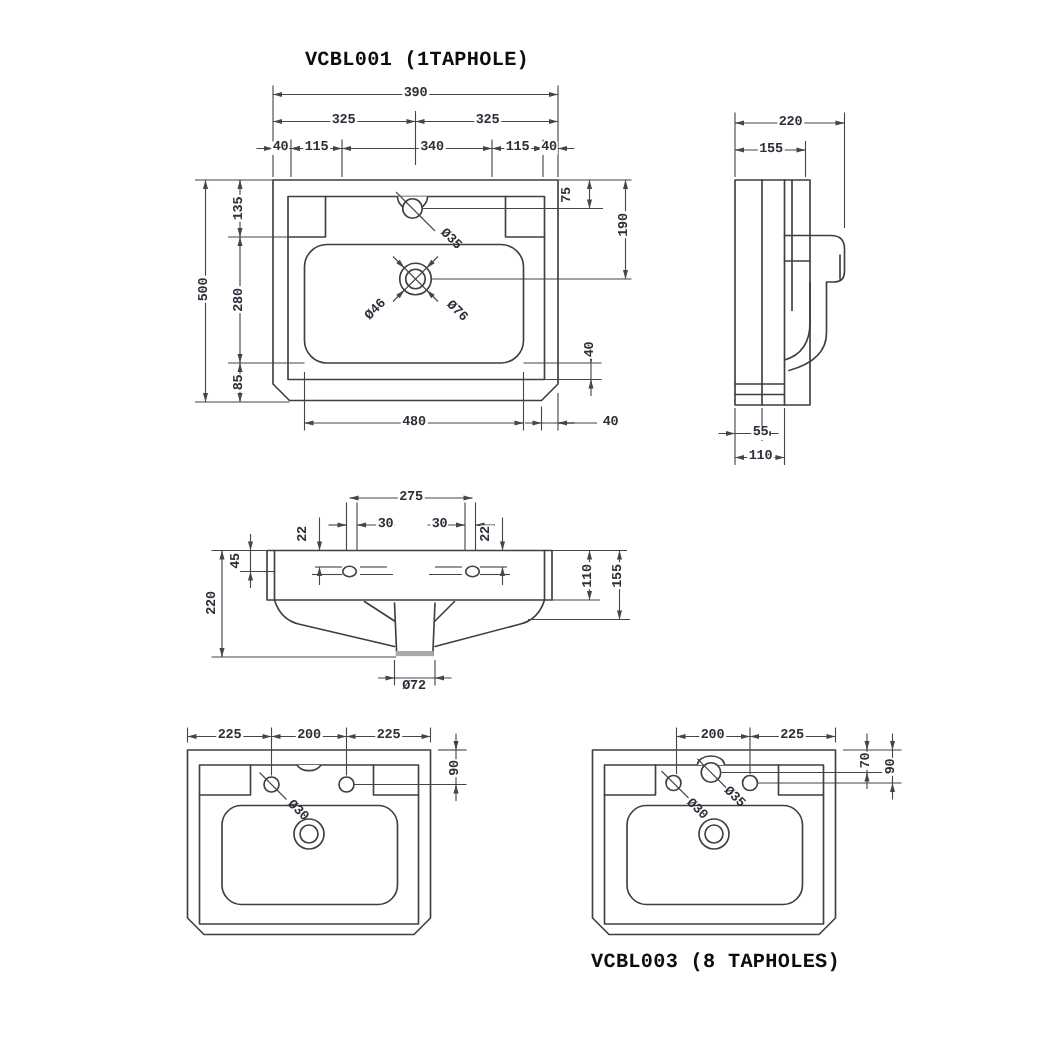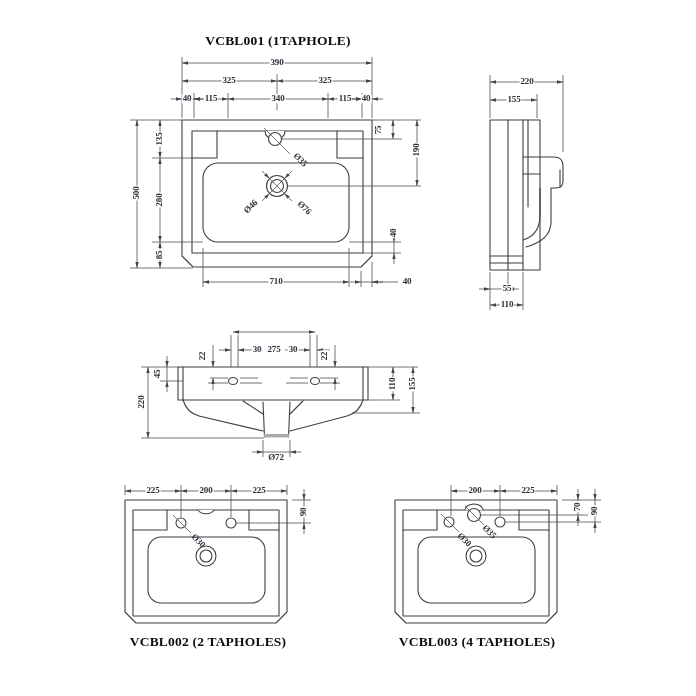--- a/index.html
+++ b/index.html
@@ -1,17 +1,17 @@
 <!DOCTYPE html>
 <html><head>
 <meta charset="utf-8">
 <style>
   html,body{margin:0;padding:0;background:#fff}
   .board{position:relative;width:656px;height:696px;background:#fff;overflow:hidden;
-         font-family:Liberation Serif, serif}
+         font-family:Liberation Mono, monospace}
   .board svg{position:absolute;left:0;top:0}
   .lbl{position:absolute;transform:translate(-50%,-50%);font-size:9px;font-weight:700;
        letter-spacing:-0.2px;color:#2f2f3a;background:#fff;padding:0 1px;line-height:1.05;
        white-space:nowrap;z-index:3}
   .lbl.v{transform:translate(-50%,-50%) rotate(-90deg)}
   .lbl.d45{transform:translate(-50%,-50%) rotate(45deg);background:transparent}
   .lbl.dm45{transform:translate(-50%,-50%) rotate(-45deg);background:transparent}
   .ttl{position:absolute;transform:translate(-50%,-50%);font-size:13.5px;font-weight:700;
        color:#0d0d0d;letter-spacing:.2px;white-space:nowrap;z-index:3}
   .caption{position:absolute;transform:translate(-50%,-50%);font-size:21px;font-weight:400;
@@ -270,60 +270,59 @@
       </g>
   </svg>
 
   <span class="ttl" style="left:278px;top:41px">VCBL001 (1TAPHOLE)</span>
 
   <span class="lbl" style="left:277px;top:63px">390</span>
   <span class="lbl" style="left:229px;top:81px">325</span>
   <span class="lbl" style="left:325px;top:81px">325</span>
   <span class="lbl" style="left:187px;top:99px">40</span>
   <span class="lbl" style="left:211px;top:99px">115</span>
-  <span class="lbl" style="left:278px;top:99px">340</span>
+  <span class="lbl" style="left:288px;top:99px">340</span>
   <span class="lbl" style="left:345px;top:99px">115</span>
   <span class="lbl" style="left:366px;top:99px">40</span>
   <span class="lbl v" style="left:137px;top:193px">500</span>
   <span class="lbl v" style="left:160px;top:139px">135</span>
   <span class="lbl v" style="left:160px;top:200px">280</span>
   <span class="lbl v" style="left:160px;top:255px">85</span>
   <span class="lbl v" style="left:379px;top:130px">75</span>
   <span class="lbl v" style="left:417px;top:150px">190</span>
   <span class="lbl v" style="left:394px;top:233px">40</span>
-  <span class="lbl" style="left:276px;top:282px">710</span>
+  <span class="lbl" style="left:276px;top:282px">480</span>
   <span class="lbl" style="left:407px;top:282px">40</span>
   <span class="lbl d45" style="left:300px;top:160px">Ø35</span>
   <span class="lbl dm45" style="left:251px;top:207px">Ø46</span>
   <span class="lbl d45" style="left:304px;top:208px">Ø76</span>
 
   <span class="lbl" style="left:527px;top:82px">220</span>
   <span class="lbl" style="left:514px;top:100px">155</span>
   <span class="lbl" style="left:507px;top:289px">55</span>
   <span class="lbl" style="left:507px;top:305px">110</span>
 
-  <span class="lbl" style="left:274px;top:350px">275</span>
+  <span class="lbl" style="left:274px;top:332px">275</span>
   <span class="lbl" style="left:257px;top:350px">30</span>
   <span class="lbl" style="left:293px;top:350px">30</span>
   <span class="lbl v" style="left:203px;top:356px">22</span>
   <span class="lbl v" style="left:325px;top:356px">22</span>
   <span class="lbl v" style="left:158px;top:374px">45</span>
   <span class="lbl v" style="left:142px;top:402px">220</span>
   <span class="lbl v" style="left:393px;top:384px">110</span>
   <span class="lbl v" style="left:413px;top:384px">155</span>
   <span class="lbl" style="left:276px;top:458px">Ø72</span>
 
-  <span class="ttl" style="left:208px;top:642px">VCBL002 (2 TAPHOLES)</span>
   <span class="lbl" style="left:153px;top:491px">225</span>
   <span class="lbl" style="left:206px;top:491px">200</span>
   <span class="lbl" style="left:259px;top:491px">225</span>
   <span class="lbl v" style="left:304px;top:512px">90</span>
   <span class="lbl d45" style="left:198px;top:541px">Ø30</span>
 
-  <span class="ttl" style="left:477px;top:642px">VCBL003 (4 TAPHOLES)</span>
+  <span class="ttl" style="left:477px;top:642px">VCBL003 (8 TAPHOLES)</span>
   <span class="lbl" style="left:475px;top:491px">200</span>
   <span class="lbl" style="left:528px;top:491px">225</span>
   <span class="lbl v" style="left:578px;top:507px">70</span>
   <span class="lbl v" style="left:595px;top:511px">90</span>
   <span class="lbl d45" style="left:464px;top:540px">Ø30</span>
   <span class="lbl d45" style="left:489px;top:532px">Ø35</span>
 
 </div>
 
 </body></html>

